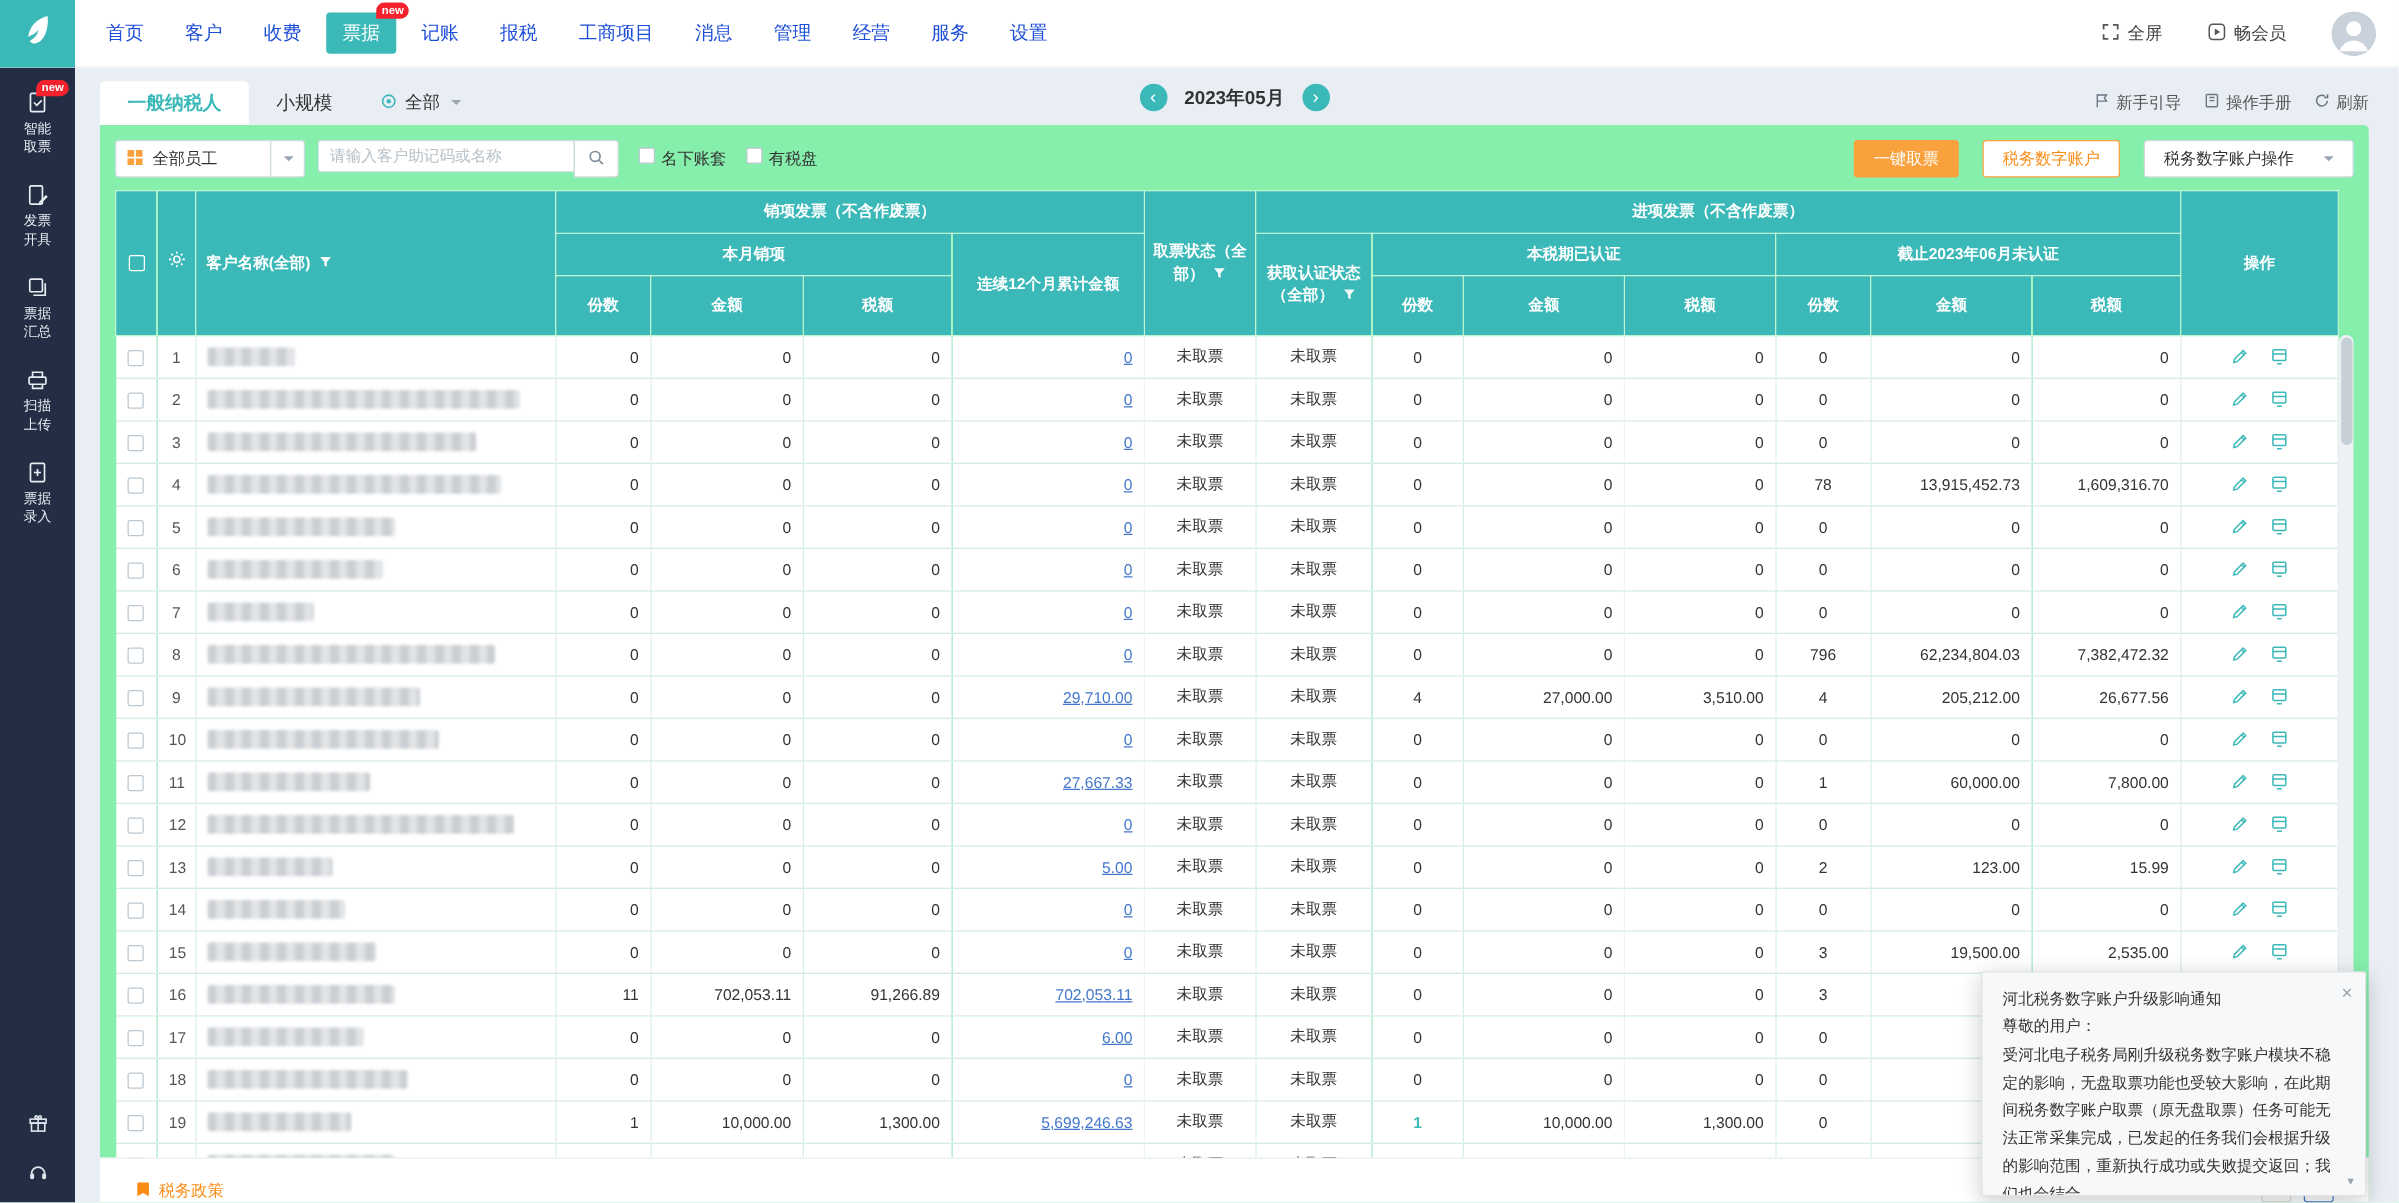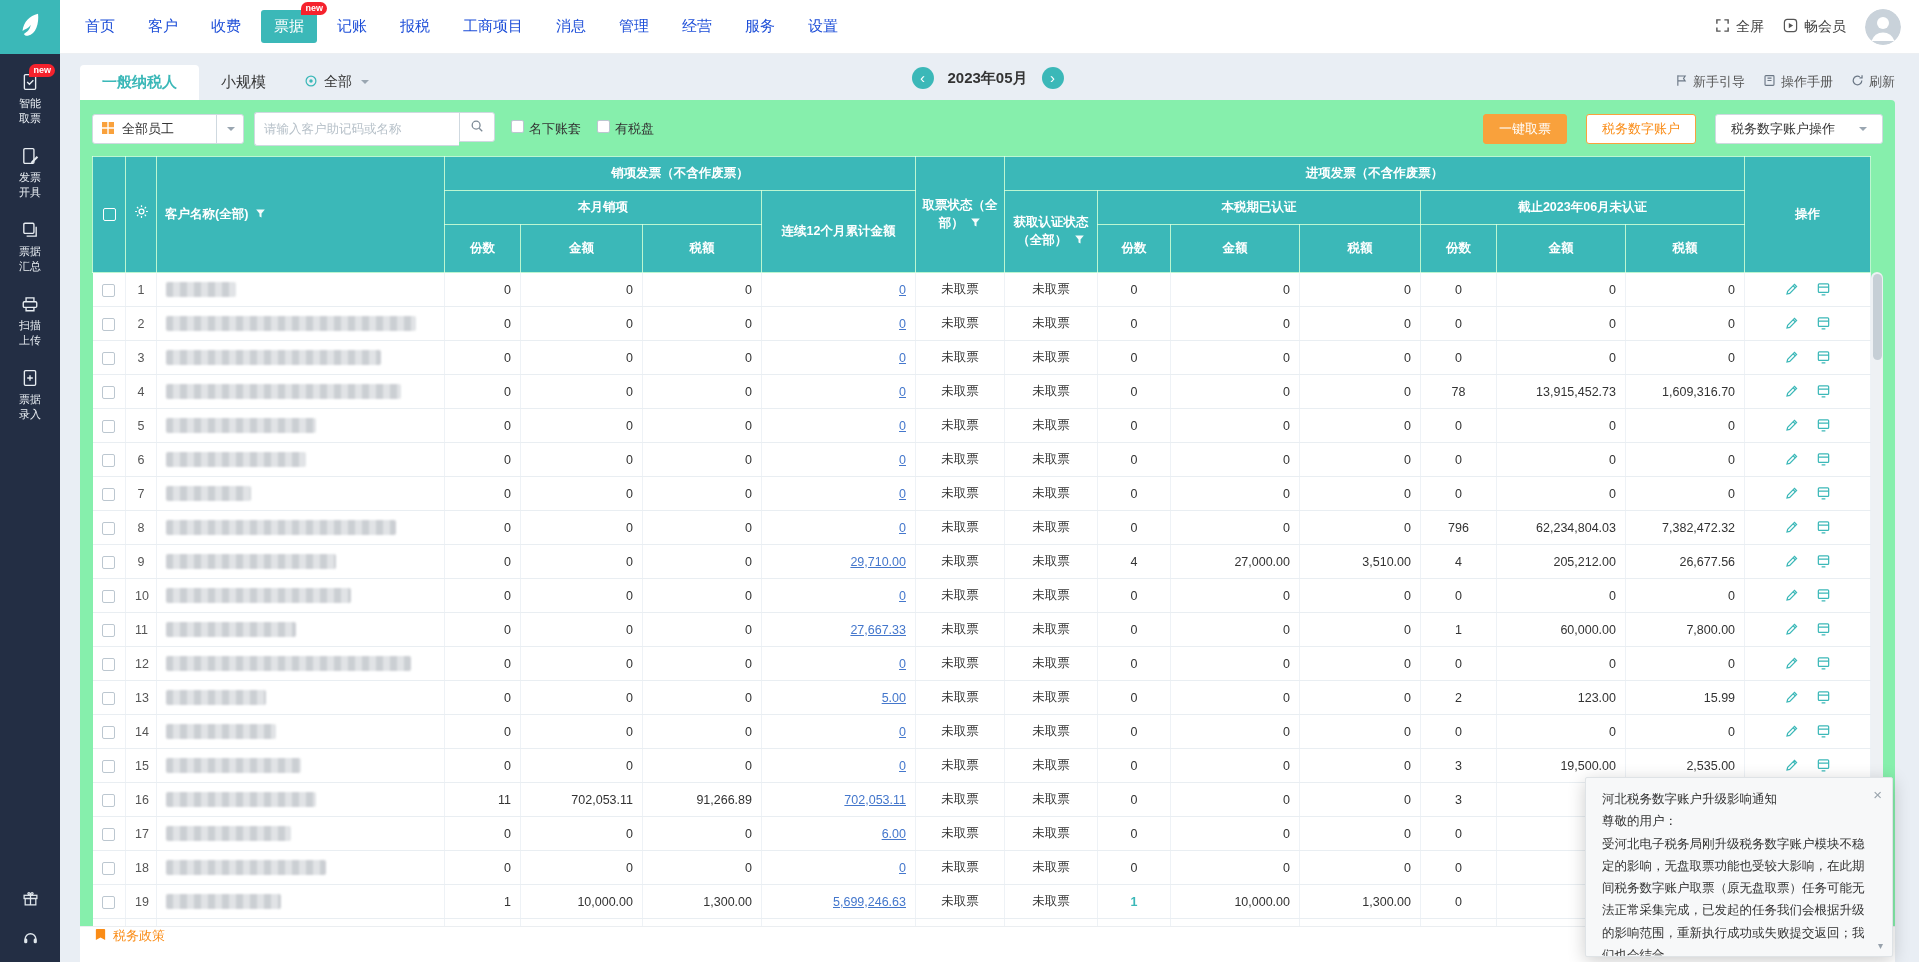--- a/index.html
+++ b/index.html
@@ -15,21 +15,21 @@
 
 .navbar{position:absolute;top:0;left:0;width:100%;height:54px;background:#fff;
   display:flex;align-items:center;z-index:40;border-bottom:1px solid #eceff2}
 .logo{width:60px;height:54px;background:var(--teal);display:flex;align-items:center;
   justify-content:center;flex:none;cursor:pointer}
 .nav-menu{display:flex;align-items:center;gap:7px;margin-left:12px}
 .nav-item{position:relative;padding:7px 13px;font-size:15px;color:#1d4ed8;cursor:pointer;border-radius:3px;white-space:nowrap}
 .nav-item.active{background:var(--teal);color:#fff}
 .badge-new{position:absolute;top:-8px;right:-10px;background:var(--red);color:#fff;
   font-size:9px;line-height:13px;padding:0 4px;border-radius:7px 7px 7px 0;font-style:normal;font-weight:bold}
-.nav-right{margin-left:auto;display:flex;align-items:center;gap:19px;margin-right:18px}
+.nav-right{margin-left:auto;display:flex;align-items:center;gap:36px;margin-right:18px}
 .nav-tool{display:flex;align-items:center;gap:6px;font-size:14px;color:#444;cursor:pointer}
 .avatar{width:36px;height:36px;border-radius:50%;overflow:hidden;cursor:pointer;flex:none}
 
 
 .sidebar{position:absolute;left:0;top:54px;bottom:0;width:60px;background:var(--sidebar);
   display:flex;flex-direction:column;align-items:center;padding-top:8px;z-index:30}
 .side-item{position:relative;width:100%;padding:11px 0 10px;display:flex;flex-direction:column;
   align-items:center;gap:5px;color:#e8edf2;cursor:pointer}
 .side-label{width:26px;font-size:11px;line-height:15px;text-align:center;word-break:break-all}
 .side-badge{top:2px;right:5px}
@@ -54,22 +54,22 @@
 .hl-item{display:flex;align-items:center;gap:5px;font-size:13px;color:#555;cursor:pointer;white-space:nowrap}
 
 
 .card{flex:1;min-height:0;background:#86efac;border-radius:0 4px 0 0;display:flex;flex-direction:column}
 .filterrow{display:flex;align-items:center;gap:10px;padding:12px 12px 10px;flex:none}
 .sel{height:30px;border:1px solid var(--border);border-radius:3px;background:#fff;display:flex;
   align-items:center;padding:0 8px;font-size:13px;color:#333;gap:7px;cursor:pointer}
 .sel .vdiv{width:1px;align-self:stretch;background:var(--border);margin-left:auto}
 .emp{width:152px}
 .searchbox{display:flex}
-.searchinput{width:205px;height:34px;border:1px solid var(--border);border-right:none;
-  border-radius:3px 0 0 3px;padding:0 9px;font-size:12.5px;color:#333;outline:none}
+.searchinput{width:205px;height:14px;border:1px solid var(--border);border-right:none;
+  border-radius:3px 0 0 3px;padding:12px 9px;font-size:12.5px;color:#333;outline:none}
 .searchinput::placeholder{color:#b7c1c9}
 .searchbtn{width:36px;height:30px;border:1px solid var(--border);border-radius:0 3px 3px 0;
   background:#fff;display:flex;align-items:center;justify-content:center;cursor:pointer}
 .cbgroup{display:flex;align-items:flex-start;gap:5px;font-size:13px;color:#333;margin-left:6px;cursor:pointer}
 .cb{display:inline-block;width:13px;height:13px;border:1px solid #bcc7d0;border-radius:2px;background:#fff;vertical-align:middle;flex:none}
 .filterright{margin-left:auto;display:flex;align-items:center;gap:19px}
 .btn{height:30px;border-radius:3px;font-size:13px;padding:0 15px;cursor:pointer;display:flex;align-items:center;gap:8px}
 .btn-orange{background:var(--orange);color:#fff;border:1px solid var(--orange)}
 .btn-ghost{background:#fff;color:var(--orangetext);border:1px solid var(--orange)}
 .btn-plain{background:#fff;color:#333;border:1px solid var(--border);width:168px;justify-content:space-between}
@@ -95,22 +95,22 @@
 thead .cb{border-color:#fff;background:transparent}
 .opic{color:var(--teal);display:inline-flex;margin:0 7px;cursor:pointer;vertical-align:middle}
 .tealtext{color:var(--teal);font-weight:bold}
 
 
 .vscroll{position:absolute;top:116px;right:0;bottom:0;width:12px;background:#eef1f4;border-radius:6px;cursor:pointer}
 .vthumb{position:absolute;top:2px;left:1.5px;width:9px;height:86px;background:#c6cfd6;border-radius:5px}
 .sbarrow{position:absolute;bottom:1px;left:0;width:12px;text-align:center;font-size:9px;color:#8b97a3;line-height:10px}
 
 
-.cardfooter{height:36px;border-top:1px solid #ebeef1;display:flex;align-items:flex-start;
-  padding:0 14px;font-size:13px;flex:none;background:#fff}
+.cardfooter{height:36px;border-top:1px solid #ebeef1;display:flex;align-items:flex-end;
+  padding:0 28px;font-size:13px;flex:none;background:#fff}
 .policy{color:var(--orangetext);display:flex;gap:6px;align-items:center;cursor:pointer}
 .fright{margin-left:auto;display:flex;align-items:center;gap:10px;color:#555}
 .pagerbtn{width:24px;height:24px;border:1px solid #d4dce2;border-radius:3px;background:#fff;color:#8a96a1;
   display:flex;align-items:center;justify-content:center;font-size:13px;cursor:pointer}
 .pagerpage{border-color:var(--link);color:var(--link)}
 
 
 .notify{position:absolute;right:26px;bottom:5px;width:308px;height:180px;background:#f7f8f9;
   border:1px solid #dfe3e6;box-shadow:0 4px 18px rgba(0,0,0,.2);padding:10px 18px 12px 16px;
   font-size:12.5px;line-height:1.78;color:#333;z-index:60;border-radius:2px;overflow:hidden}

